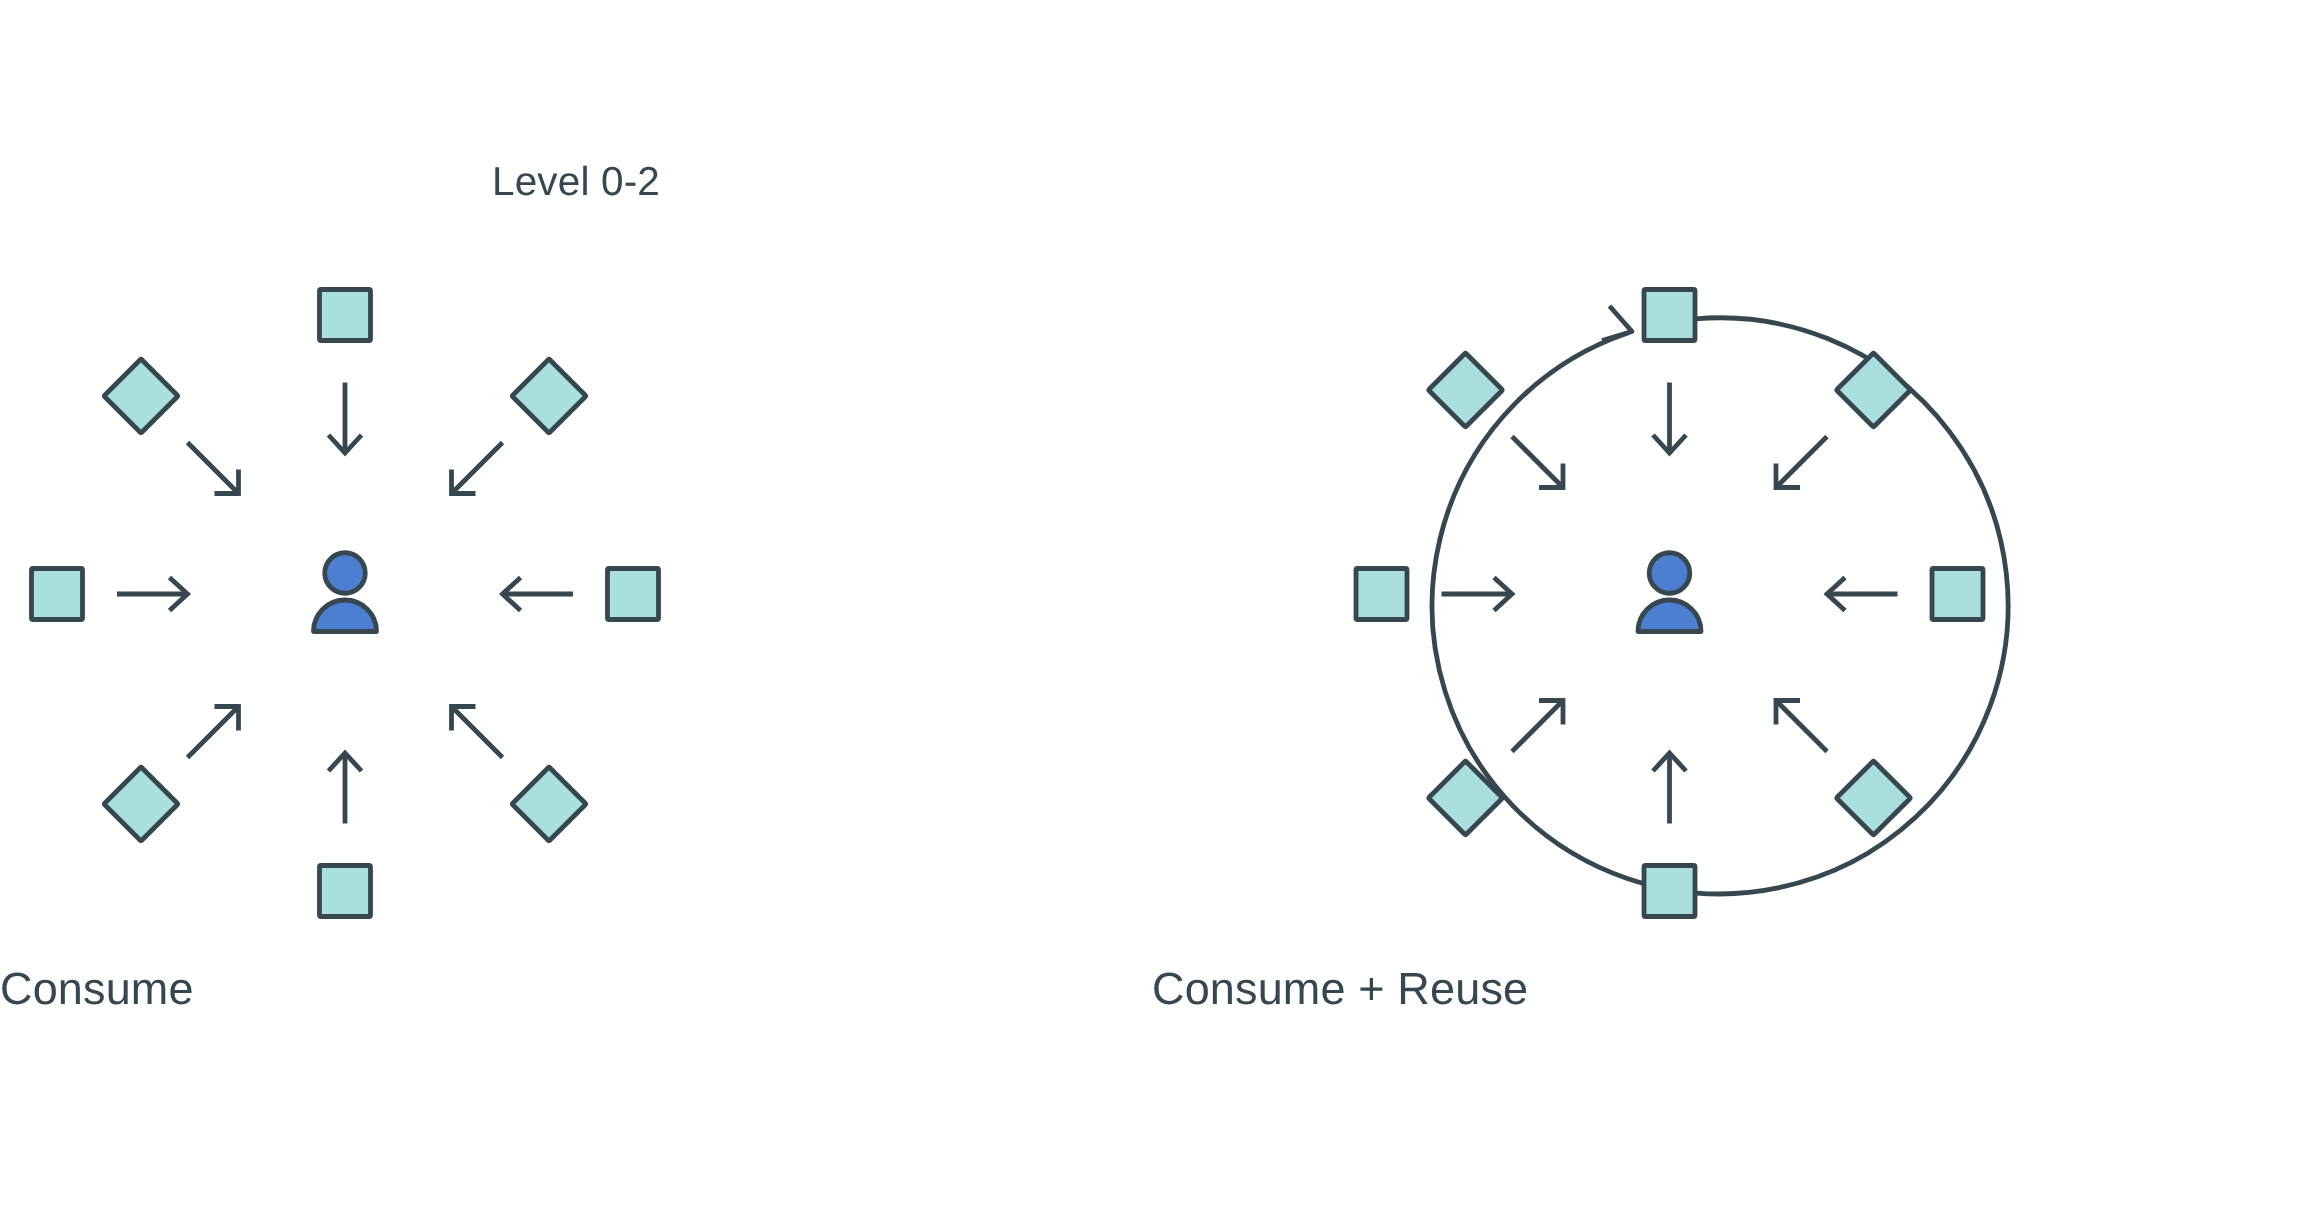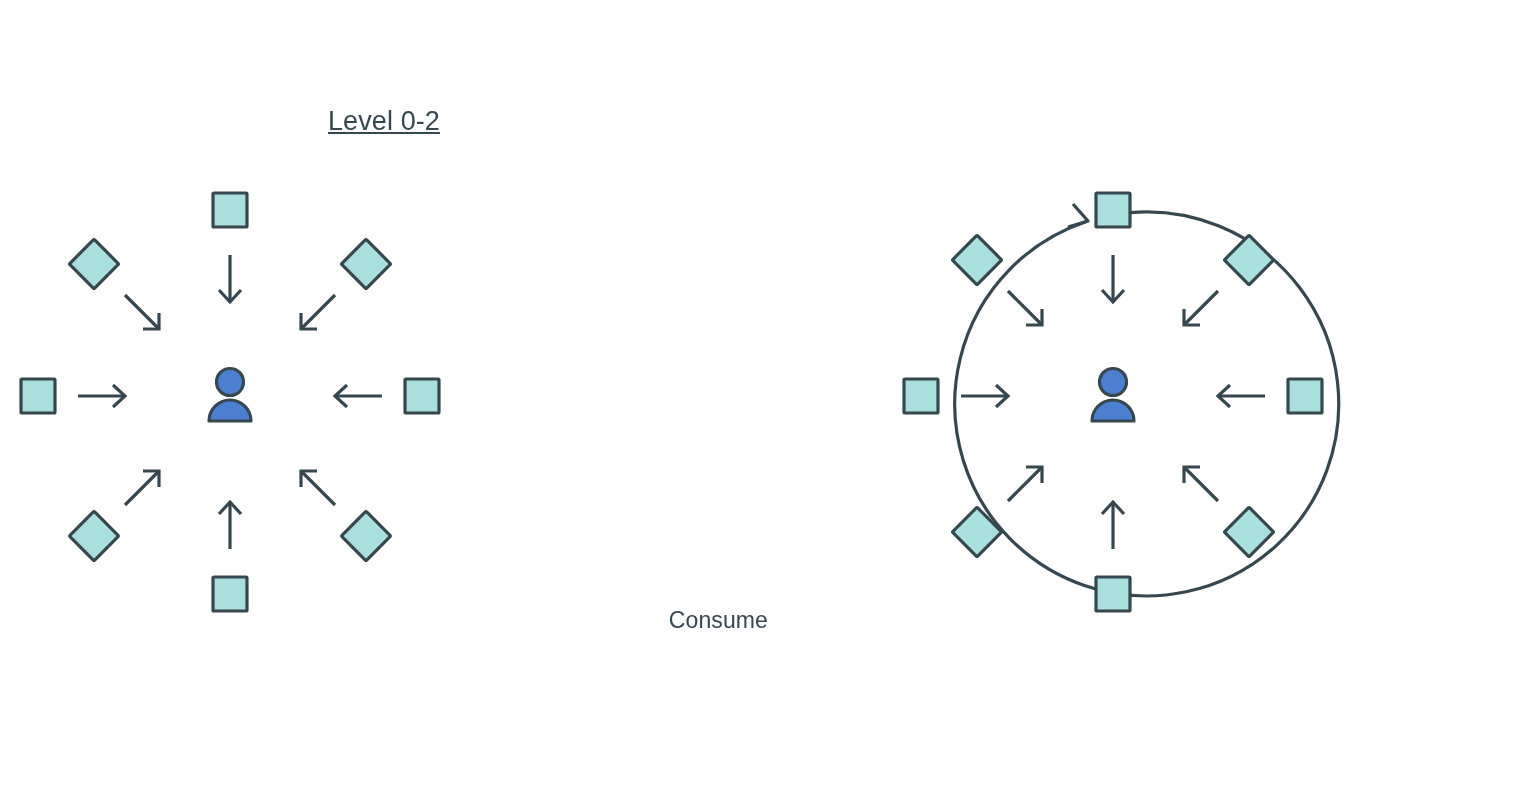--- a/index.html
+++ b/index.html
@@ -33,29 +33,28 @@
     top: 104px;
     left: 0;
     width: 768px;
     text-align: center;
     font-size: 27px;
     font-weight: 400;
     color: #37474f;
     letter-spacing: 0.1px;
     line-height: 1.3;
     white-space: nowrap;
-    text-decoration: underline;
   }
   .panel-caption {
     position: absolute;
-    top: 606px;
+    top: 640px;
     left: 0;
     width: 768px;
-    text-align: right;
-    font-size: 23px;
+    text-align: left;
+    font-size: 30px;
     font-weight: 400;
     color: #37474f;
     letter-spacing: 0.1px;
     line-height: 1.3;
     white-space: nowrap;
   }
   .diagram-svg {
     position: absolute;
     top: 160px;
     left: 0;
@@ -254,15 +253,16 @@
           <path d="M432 307 L416 307 L416 323"></path>
         </g>
       </g>
 
       <g transform="translate(345,236)">
         <circle cx="0" cy="-14" r="13.5" fill="#4d7fd1" stroke="#37474f" stroke-width="3.2"></circle>
         <path d="M-21 25 A21 21 0 0 1 21 25 Z" fill="#4d7fd1" stroke="#37474f" stroke-width="3.2" stroke-linejoin="round"></path>
       </g>
     </svg>
 
+    <div class="panel-caption">Consume + Reuse</div>
   </div>
 
 </div>
 
 </body></html>

